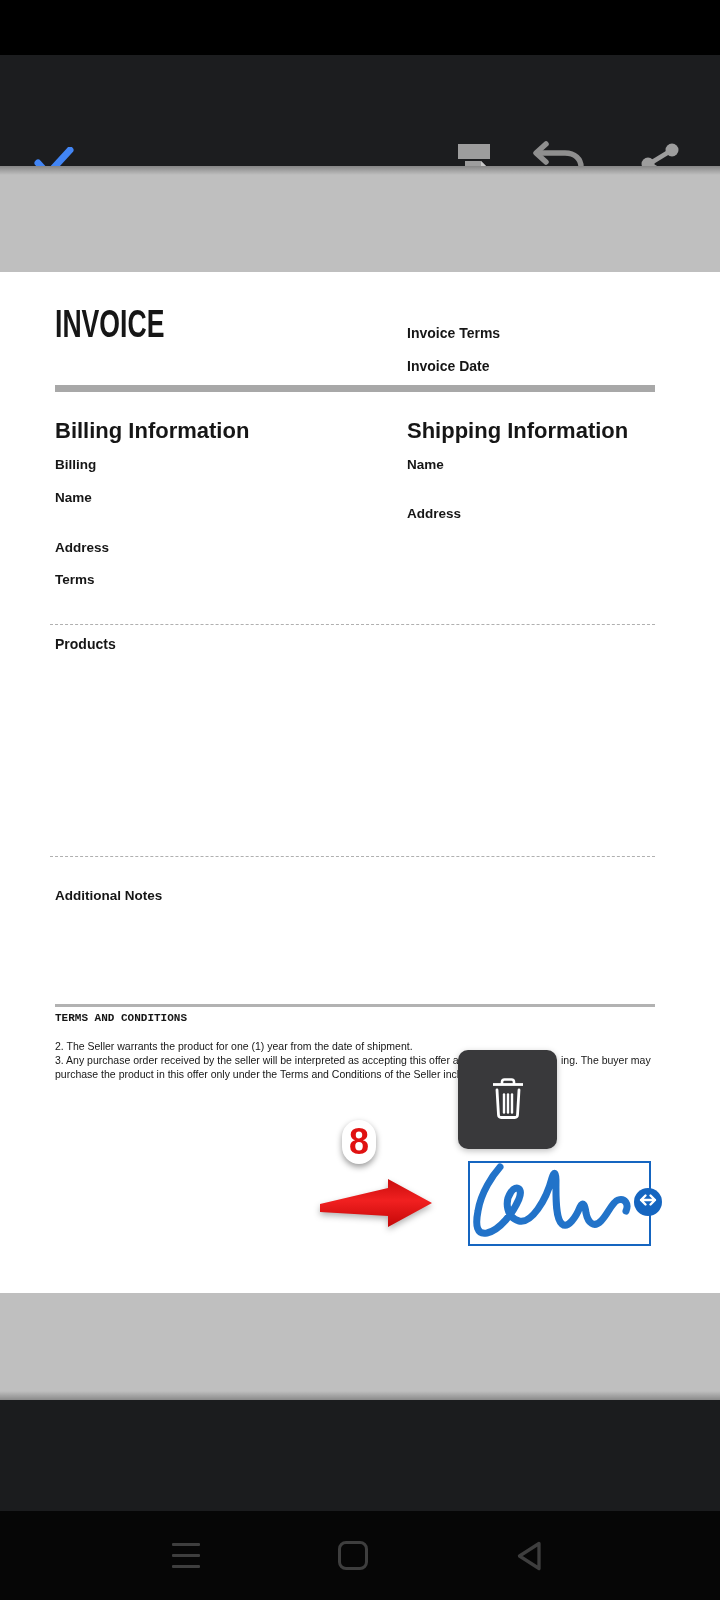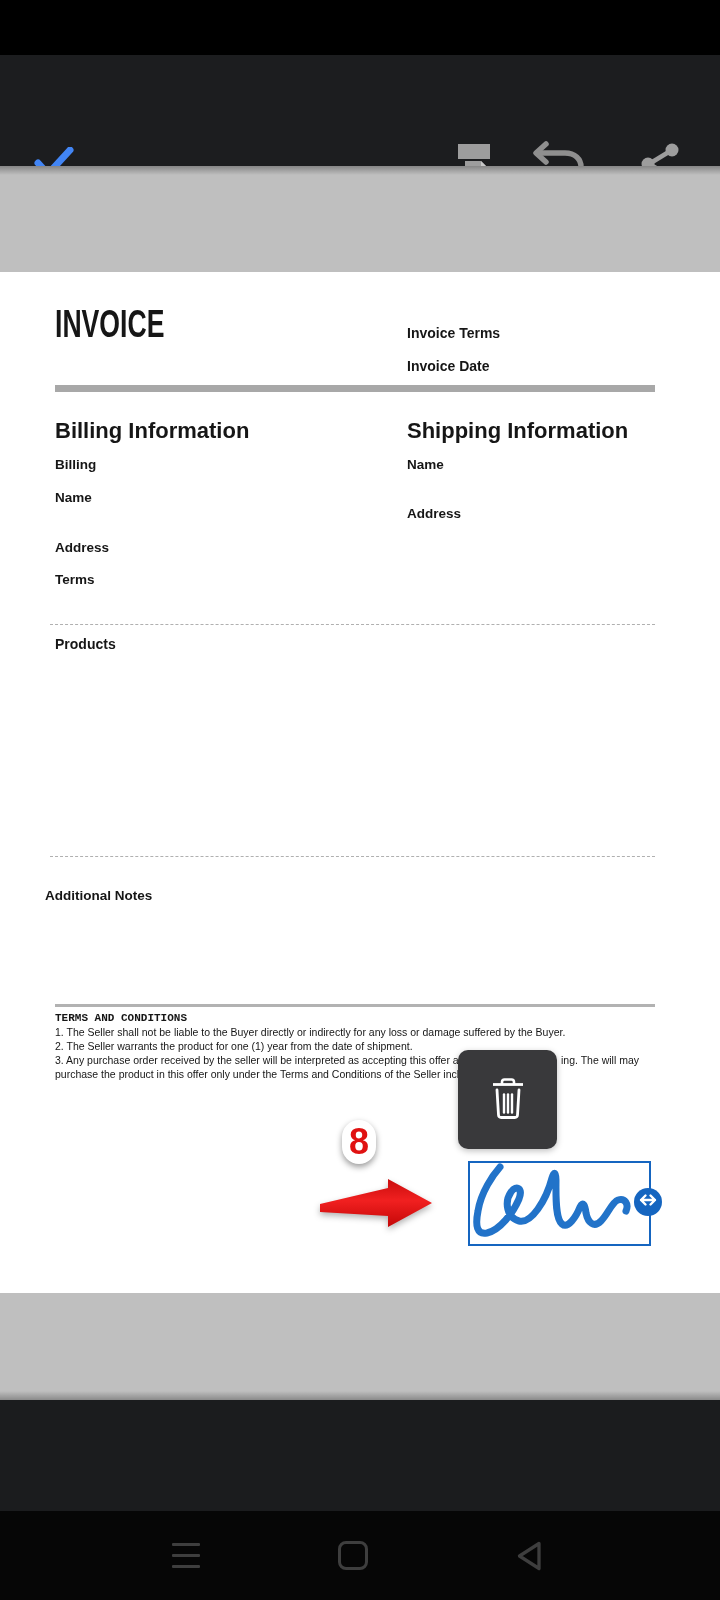--- a/index.html
+++ b/index.html
@@ -115,28 +115,27 @@
   <div class="abs doc-text h-field" style="left:55px;top:540px">Address</div>
   <div class="abs doc-text h-field" style="left:55px;top:572px">Terms</div>
 
   <div class="abs doc-text h-field" style="left:407px;top:457px">Name</div>
   <div class="abs doc-text h-field" style="left:407px;top:506px">Address</div>
 
   <div class="abs rule-dashed" style="left:50px;top:624px;width:605px"></div>
   <div class="abs doc-text h-prod" style="left:55px;top:636px">Products</div>
   <div class="abs rule-dashed" style="left:50px;top:856px;width:605px"></div>
 
-  <div class="abs doc-text h-field" style="left:45px;top:888px">Additional Notes</div>
+  <div class="abs doc-text h-field" style="left:55px;top:888px">Additional Notes</div>
 
   <div class="abs rule-thin" style="left:55px;top:1004px;width:600px"></div>
   <div class="abs doc-text terms-h" style="left:55px;top:1012px">TERMS AND CONDITIONS</div>
-  <div class="abs doc-text terms-l" style="left:55px;top:1026px">1. The Seller shall not be liable to the Buyer directly or indirectly for any loss or damage suffered by the Buyer.</div>
   <div class="abs doc-text terms-l" style="left:55px;top:1040px">2. The Seller warrants the product for one (1) year from the date of shipment.</div>
   <div class="abs doc-text terms-l" style="left:55px;top:1054px">3. Any purchase order received by the seller will be interpreted as accepting this offer an</div>
-  <div class="abs doc-text terms-l" style="left:561px;top:1054px">ing. The will may</div>
+  <div class="abs doc-text terms-l" style="left:561px;top:1054px">ing. The buyer may</div>
   <div class="abs doc-text terms-l" style="left:55px;top:1068px">purchase the product in this offer only under the Terms and Conditions of the Seller inclu</div>
 
   <div class="abs callout-badge">
     <span class="callout-num">8</span>
   </div>
 
   <svg class="abs arrow-svg" width="128" height="78" viewBox="0 0 128 78">
     <defs>
       <linearGradient id="ag" x1="0" y1="0" x2="0" y2="1">
         <stop offset="0" stop-color="#c90c0c"></stop>

